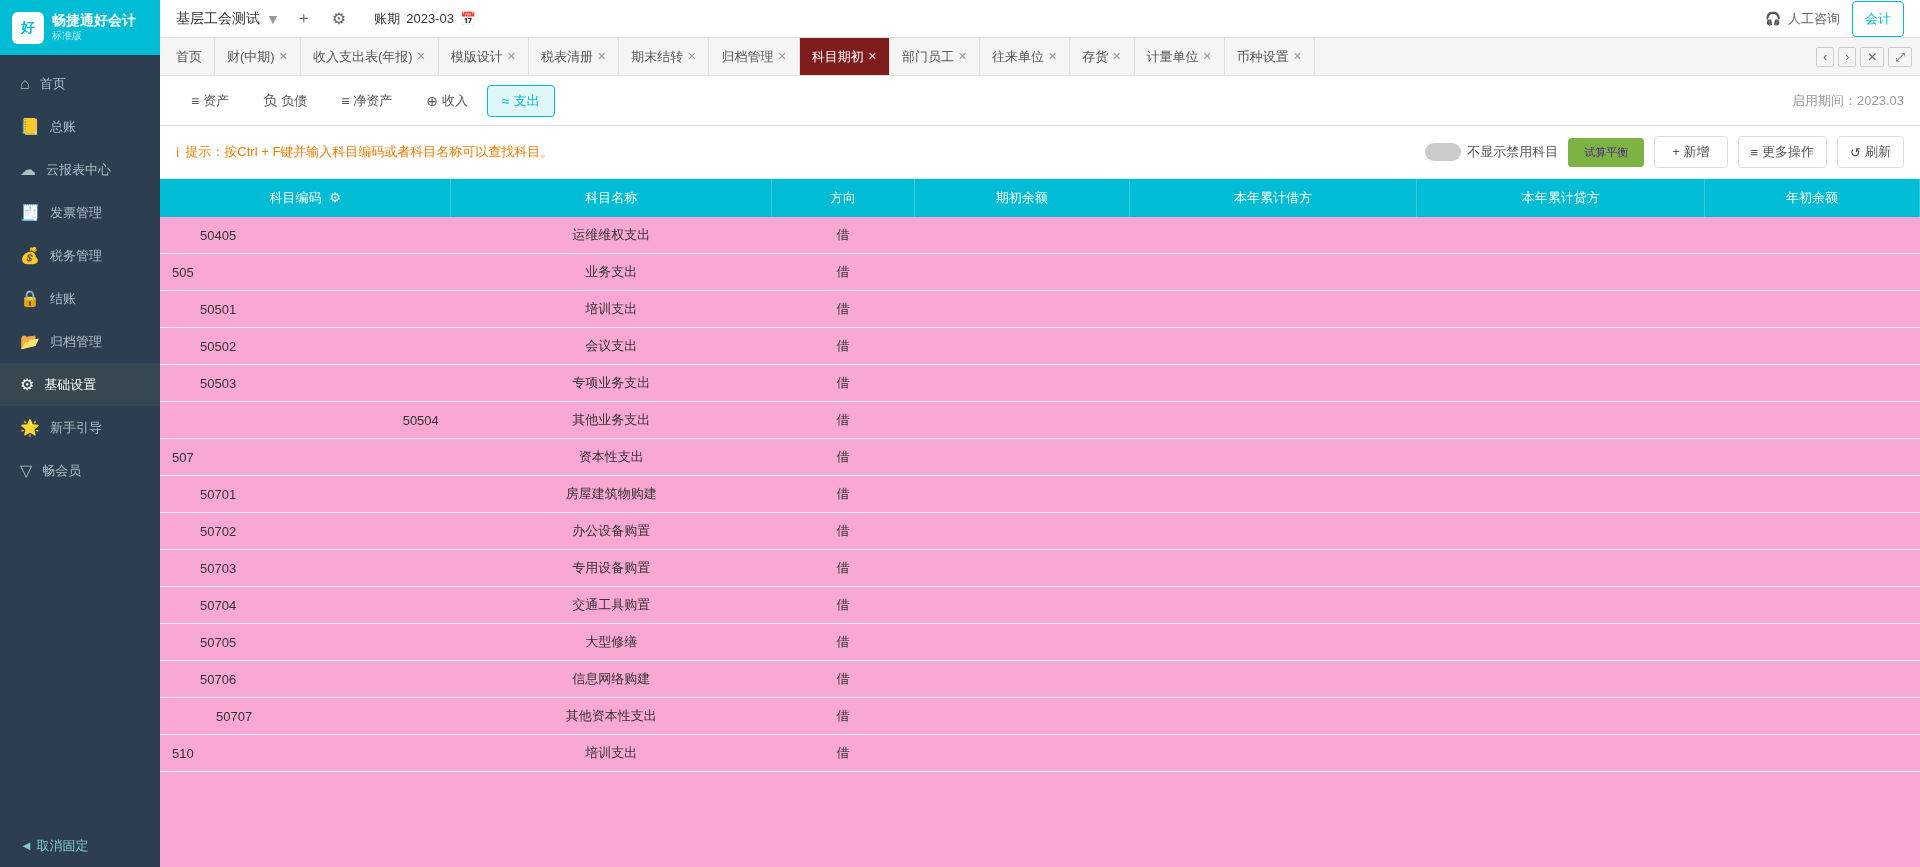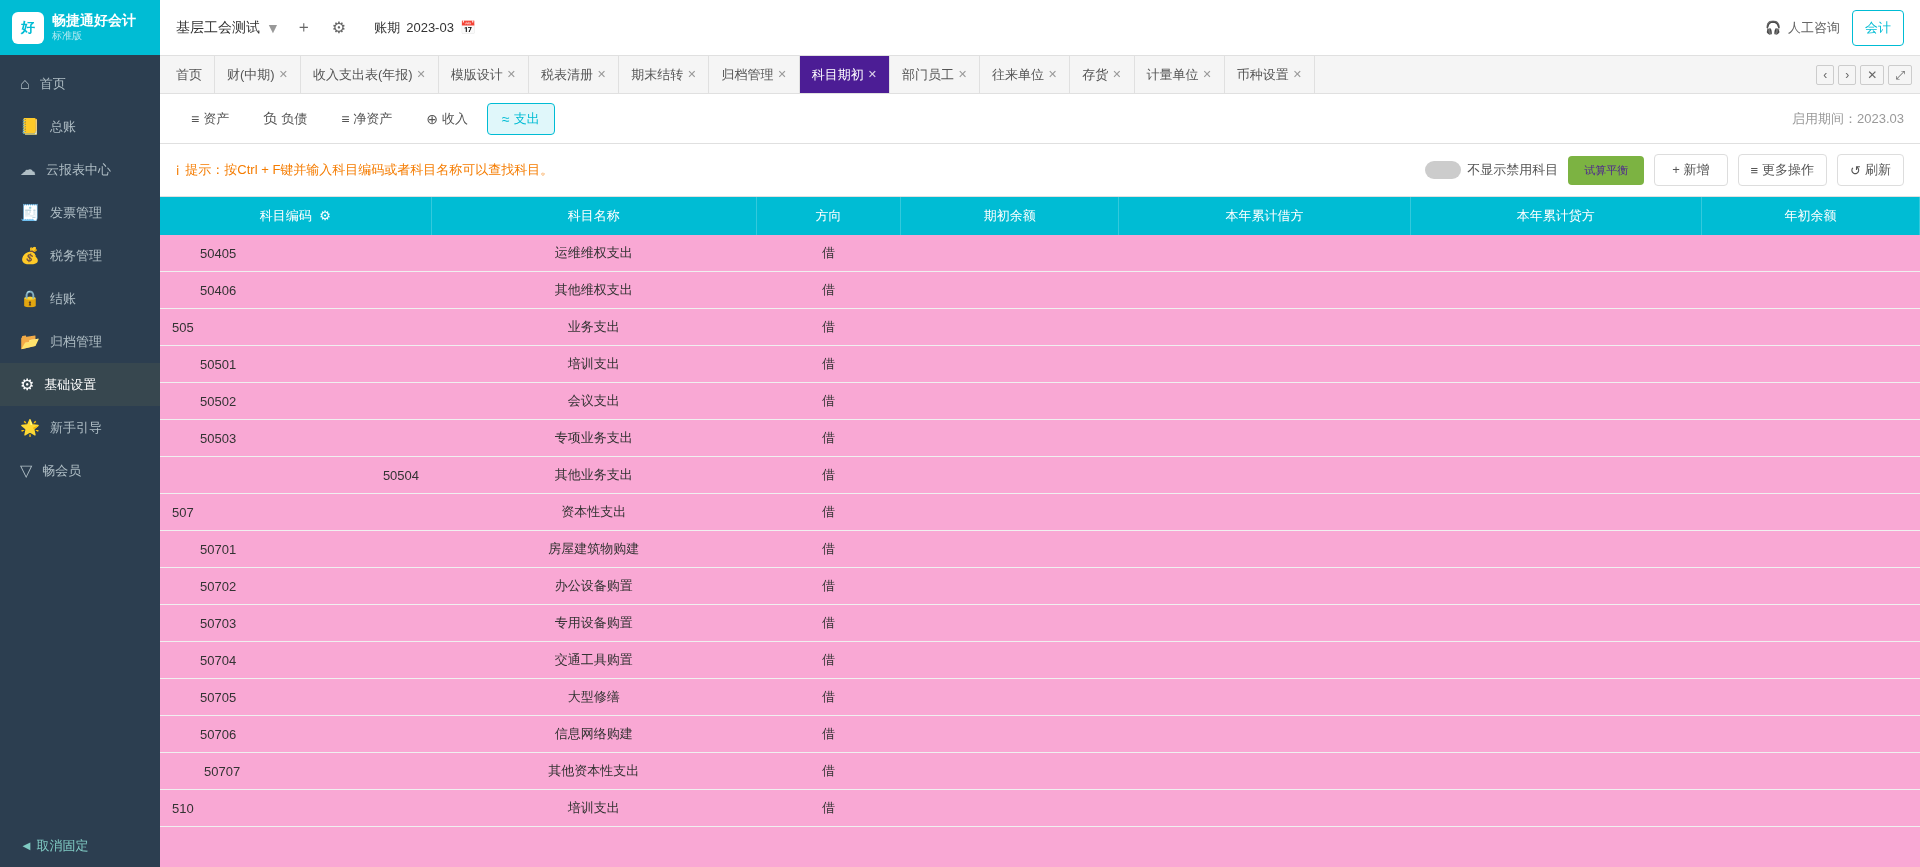--- a/index.html
+++ b/index.html
@@ -52,21 +52,21 @@
       gap: 6px;
       font-size: 13px;
     }
 
     
     .main { flex: 1; display: flex; flex-direction: column; height: 867px; overflow: hidden; }
 
     
     .topbar {
       background: #fff;
-      height: 56px;
+      height: 38px;
       display: flex;
       align-items: center;
       padding: 0 16px;
       gap: 12px;
       border-bottom: 1px solid #e0e0e0;
       flex-shrink: 0;
     }
     .topbar-org { font-size: 14px; color: #333; display: flex; align-items: center; gap: 6px; }
     .topbar-org .arrow { color: #999; }
     .topbar-btn { background: none; border: none; cursor: pointer; color: #666; font-size: 16px; padding: 4px; }
@@ -100,21 +100,21 @@
       padding: 0 12px;
       height: 38px;
       font-size: 13px;
       color: #555;
       cursor: pointer;
       white-space: nowrap;
       border-right: 1px solid #e0e0e0;
       background: #f5f5f5;
     }
     .tab.active {
-      background: #4c1d95;
+      background: #7f1d1d;
       color: white;
     }
     .tab .close-btn { color: #999; font-size: 11px; cursor: pointer; }
     .tab.active .close-btn { color: rgba(255,255,255,0.8); }
     .tabs-nav { display: flex; align-items: center; margin-left: auto; gap: 4px; padding-right: 4px; }
     .tabs-nav button { background: none; border: 1px solid #ccc; padding: 2px 6px; cursor: pointer; font-size: 12px; color: #666; border-radius: 2px; }
 
     
     .subtabs {
       background: #fff;
@@ -446,29 +446,20 @@
       <tbody id="table-body">
       <tr>
             <td style="padding-left: 40px; text-align: left;">50405</td>
             <td>运维维权支出</td>
             <td>借</td>
             <td></td>
             <td></td>
             <td></td>
             <td></td>
           </tr>
-          <tr>
-            <td style="padding-left: 40px; text-align: left;">50406</td>
-            <td>其他维权支出</td>
-            <td>借</td>
-            <td></td>
-            <td></td>
-            <td></td>
-            <td></td>
-          </tr>
           <tr class="parent-row">
             <td style="padding-left: 12px; text-align: left;">505</td>
             <td>业务支出</td>
             <td>借</td>
             <td></td>
             <td></td>
             <td></td>
             <td></td>
           </tr>
           <tr>
@@ -564,21 +555,21 @@
           <tr>
             <td style="padding-left: 40px; text-align: left;">50706</td>
             <td>信息网络购建</td>
             <td>借</td>
             <td></td>
             <td></td>
             <td></td>
             <td></td>
           </tr>
           <tr>
-            <td style="padding-left: 44px; text-align: left;">50707</td>
+            <td style="padding-left: 56px; text-align: left;">50707</td>
             <td>其他资本性支出</td>
             <td>借</td>
             <td></td>
             <td></td>
             <td></td>
             <td></td>
           </tr>
           <tr class="parent-row">
             <td style="padding-left: 12px; text-align: left;">510</td>
             <td>培训支出</td>

